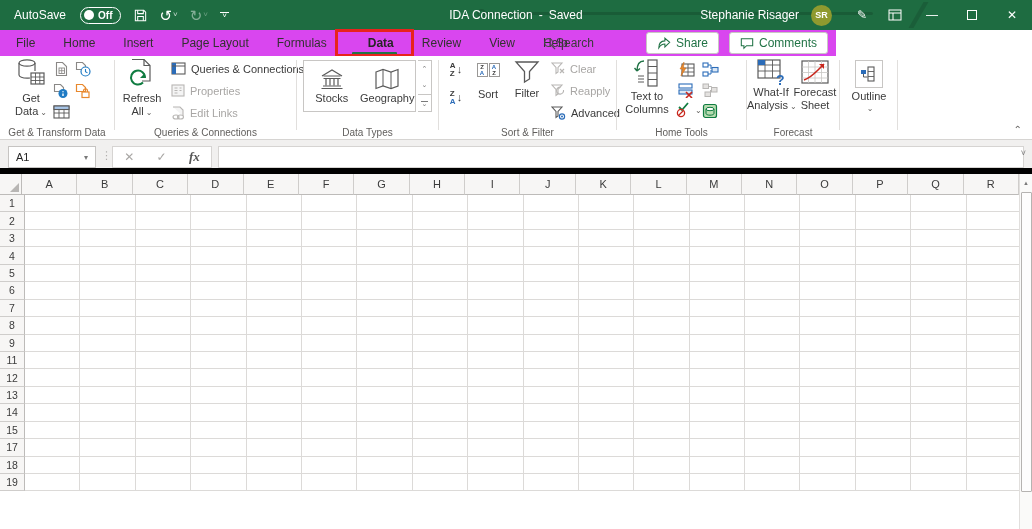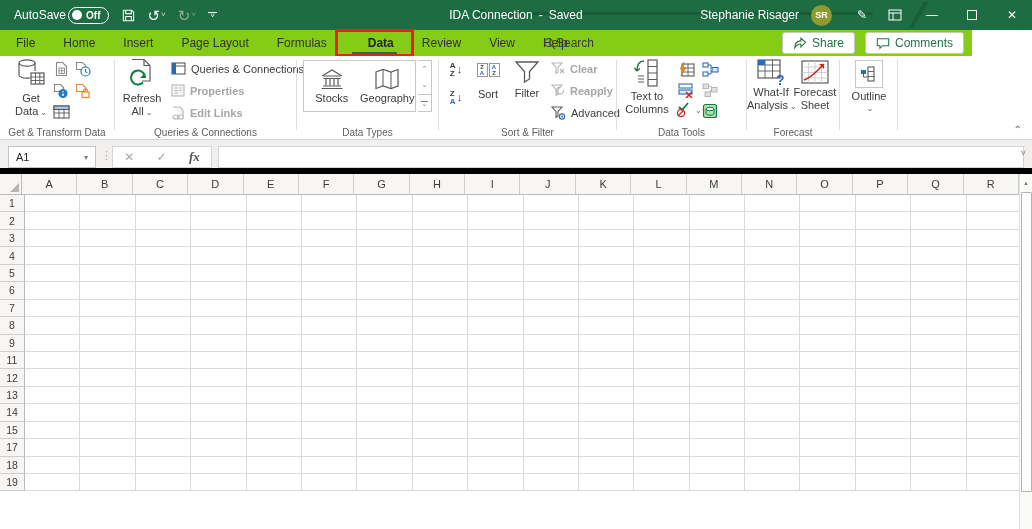--- a/index.html
+++ b/index.html
@@ -10,42 +10,42 @@
   
   .titlebar { position:absolute; left:0; top:0; width:1032px; height:30px;
     background:#1e6c41; display:flex; align-items:center; color:#fff; }
   .tb-art-line { position:absolute; left:483px; top:12px; width:390px; height:3px;
     background:rgba(0,0,0,.14); border-radius:2px; }
   .tb-art-dot { position:absolute; left:477px; top:9px; width:9px; height:9px;
     border:2px solid rgba(0,0,0,.14); border-radius:50%; }
   .tb-art-seven { position:absolute; left:895px; top:2px; width:26px; height:26px;
     border-right:5px solid rgba(0,0,0,.12); transform:skewX(-30deg); }
   .tb-left { display:flex; align-items:center; gap:12px; padding-left:14px; z-index:2; }
-  .autosave { display:flex; align-items:center; gap:2px; font-size:12px; }
+  .autosave { display:flex; align-items:center; gap:14px; font-size:12px; }
   .as-toggle { display:flex; align-items:center; gap:4px; border:1px solid #fff;
     border-radius:9px; height:17px; padding:0 7px 0 3px; }
   .as-dot { width:10px; height:10px; background:#fff; border-radius:50%; }
   .as-state { font-size:10px; font-weight:bold; }
   .tb-icon { font-size:15px; line-height:1; color:#fff; display:flex; align-items:center; }
   .tb-chev { font-size:8px; color:rgba(255,255,255,.75); margin-left:1px; }
   .dim { opacity:.45; }
   .tb-title { position:absolute; left:0; right:0; top:0; height:30px; display:flex;
     align-items:center; justify-content:center; font-size:12px; gap:6px; z-index:1; }
   .tb-right { position:absolute; right:0; top:0; height:30px; display:flex;
     align-items:center; z-index:2; }
   .tb-user { font-size:12px; margin-right:12px; }
   .avatar { width:21px; height:21px; border-radius:50%; background:#8f9a2f;
     color:#fff; font-size:9px; font-weight:bold; display:flex; align-items:center;
     justify-content:center; margin-right:14px; }
   .winbtn { width:40px; height:30px; display:flex; align-items:center;
     justify-content:center; font-size:12px; color:#fff; }
   .maxbox { width:10px; height:10px; border:1px solid #fff; }
 
   
-  .tabrow { position:absolute; left:0; top:30px; width:972px; height:26px; background:#84cc16; }
+  .tabrow { position:absolute; left:0; top:30px; width:836px; height:26px; background:#d946ef; }
   .tabs { position:absolute; left:2px; top:0; height:26px; display:flex; }
   .tab { position:relative; height:26px; display:flex; align-items:center;
     padding:0 14px; font-size:12px; color:#323130; cursor:default; }
   .tab.active span { font-weight:bold; color:#262626;padding-left:13px; }
   .tab-underline { position:absolute; left:11px; right:11px; bottom:1px; height:3px;
     background:#217346; border-radius:1px; }
   .tab-highlight { position:absolute; left:-6px; right:-6px; top:-1px; bottom:-1px;
     border:3px solid #e8231d; pointer-events:none; }
   .searchbox { position:absolute; left:543px; top:0; height:26px; display:flex;
     align-items:center; gap:0; font-size:12px; color:#3b3b3b; }
@@ -58,21 +58,21 @@
     background:#fff; border-bottom:1px solid #d6d4d2; }
   .rgroup { position:absolute; top:0; height:84px; }
   .grouplabel { position:absolute; bottom:2px; left:0; width:100%; text-align:center;
     font-size:10px; color:#605e5c; white-space:nowrap; }
   .gsep { position:absolute; top:4px; height:70px; width:1px; background:#e1dfdd; }
   .bigbtn { position:absolute; display:flex; flex-direction:column; align-items:center; }
   .biglabel { font-size:11px; line-height:13px; color:#3b3b3b; text-align:center; margin-top:2px; }
   .chev { font-size:8px; color:#605e5c; margin-left:2px; }
   .lbtn { position:absolute; display:flex; align-items:center; gap:5px;
     font-size:11px; color:#3b3b3b; white-space:nowrap; }
-  .lbtn.disabled { color:#a8a6a4;font-weight:bold; }
+  .lbtn.disabled { color:#a8a6a4; }
   .sbtn { position:absolute; width:18px; height:18px; display:flex; align-items:center;
     justify-content:center; }
   .gallery { position:absolute; left:6px; top:4px; width:113px; height:52px;
     background:#fff; border:1px solid #c8c6c4; display:flex; }
   .gcard { width:56px; display:flex; flex-direction:column; align-items:center;
     justify-content:center; gap:2px; font-size:11px; color:#3b3b3b; }
   .gstrip { position:absolute; left:121px; top:4px; width:14px; height:52px;
     border:1px solid #c8c6c4; border-left:none; display:flex; flex-direction:column; }
   .gstrip div { flex:1; display:flex; align-items:center; justify-content:center;
     font-size:7px; color:#7a7a7a; }
@@ -493,21 +493,21 @@
             <path d="M6.5 3.5h3v3 M8.5 9v-2" stroke="#b8b6b4" stroke-width="1" fill="none"></path>
           </svg>
       </div>
       <div class="sbtn" style="left:84px;top:46px;">
         <svg width="16" height="16" viewBox="0 0 16 16">
             <rect x="1.5" y="1.5" width="13" height="13" rx="2" fill="#b7dcb0" stroke="#107c41" stroke-width="1.2"></rect>
             <ellipse cx="8" cy="6" rx="4" ry="1.7" fill="#fff" stroke="#107c41" stroke-width="1"></ellipse>
             <path d="M4 6v4.5c0 .9 1.8 1.7 4 1.7s4-.8 4-1.7V6" fill="none" stroke="#107c41" stroke-width="1"></path>
           </svg>
       </div>
-      <div class="grouplabel">Data Tools</div>
+      <div class="grouplabel">Home Tools</div>
     </div>
     <div class="gsep" style="left:746px;"></div>
 
     <div class="rgroup" style="left:747px;width:92px;">
       <div class="bigbtn" style="left:0px;top:2px;width:48px;">
         <svg width="30" height="28" viewBox="0 0 30 28">
           <rect x="2" y="2" width="22" height="18" fill="#fff" stroke="#5a5a5a" stroke-width="1.2"></rect>
           <path d="M2 7h22 M2 13h22 M9 2v18 M16.5 2v18" stroke="#5a5a5a" stroke-width=".9"></path>
           <rect x="2" y="2" width="7" height="5" fill="#2b6cb8"></rect>
           <text x="20" y="27" font-size="14" font-weight="bold" fill="#2b6cb8" font-family="Liberation Sans, sans-serif">?</text>

